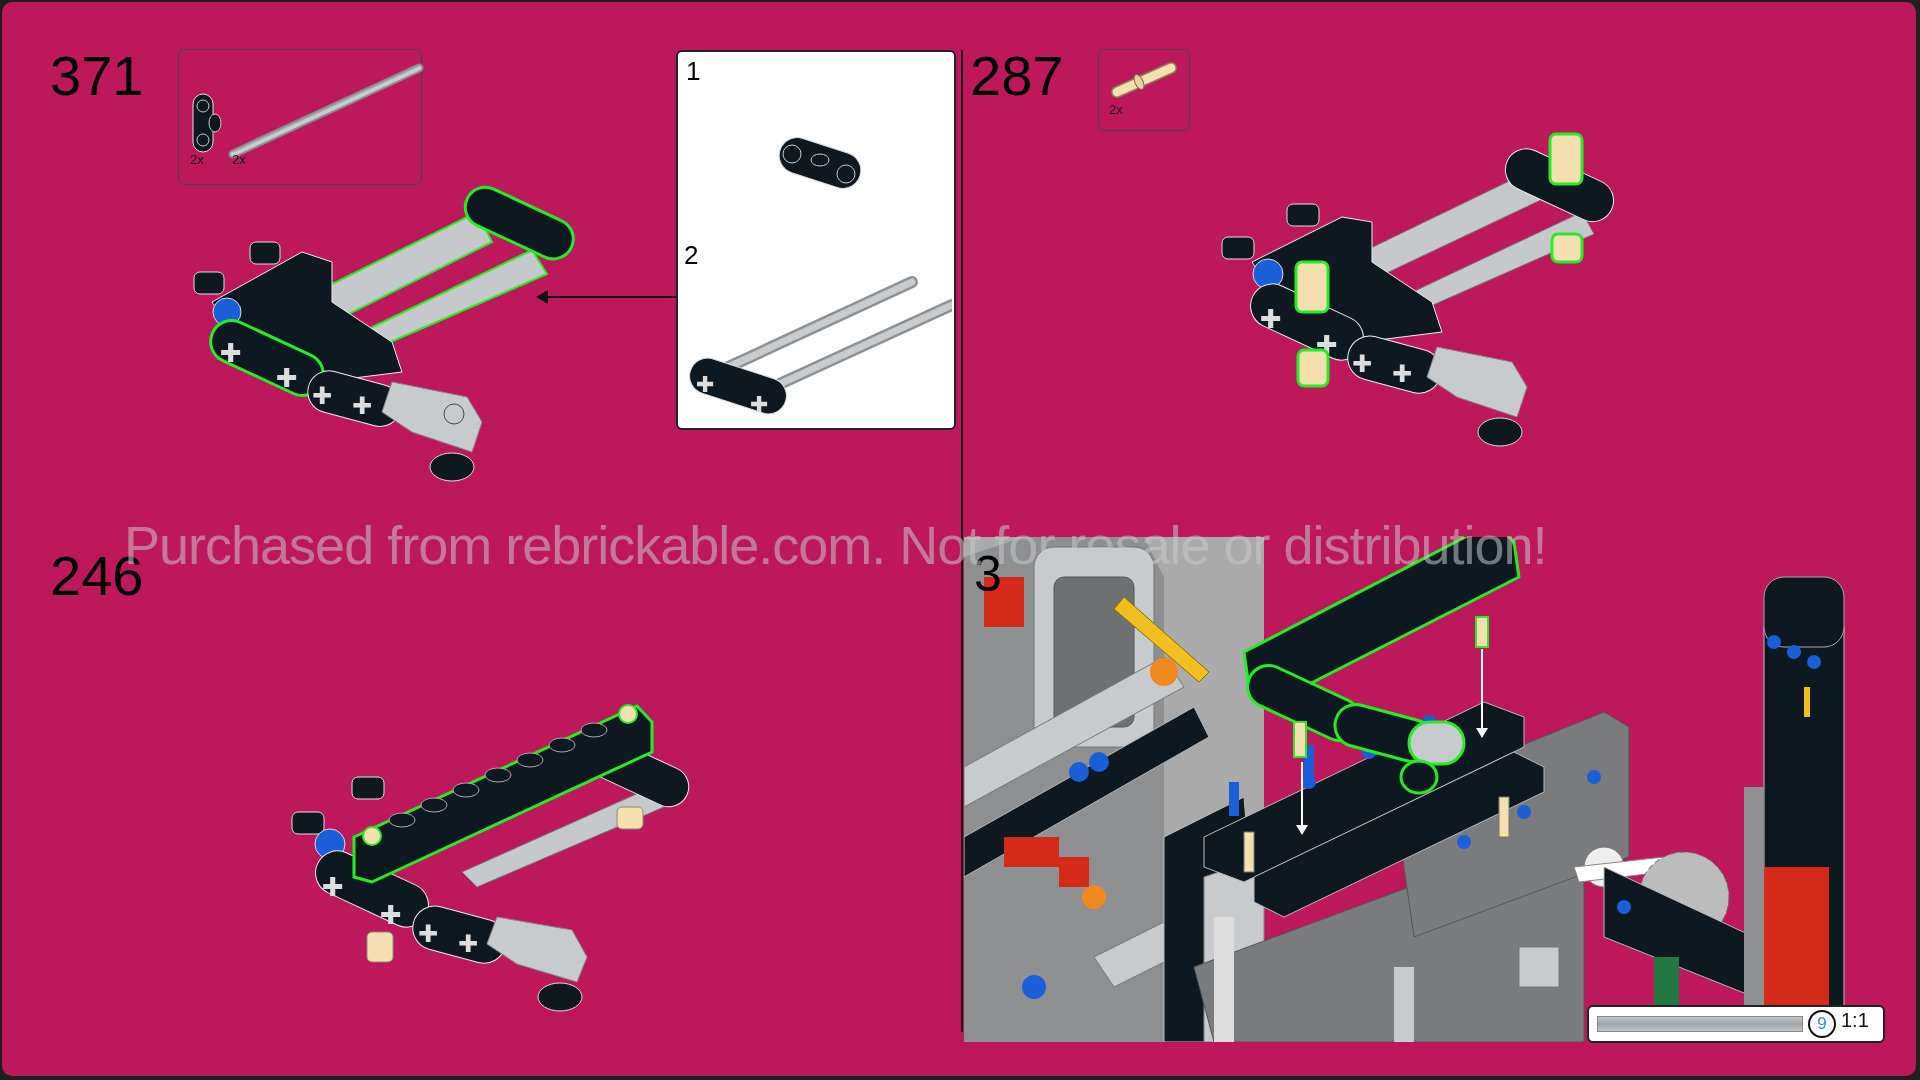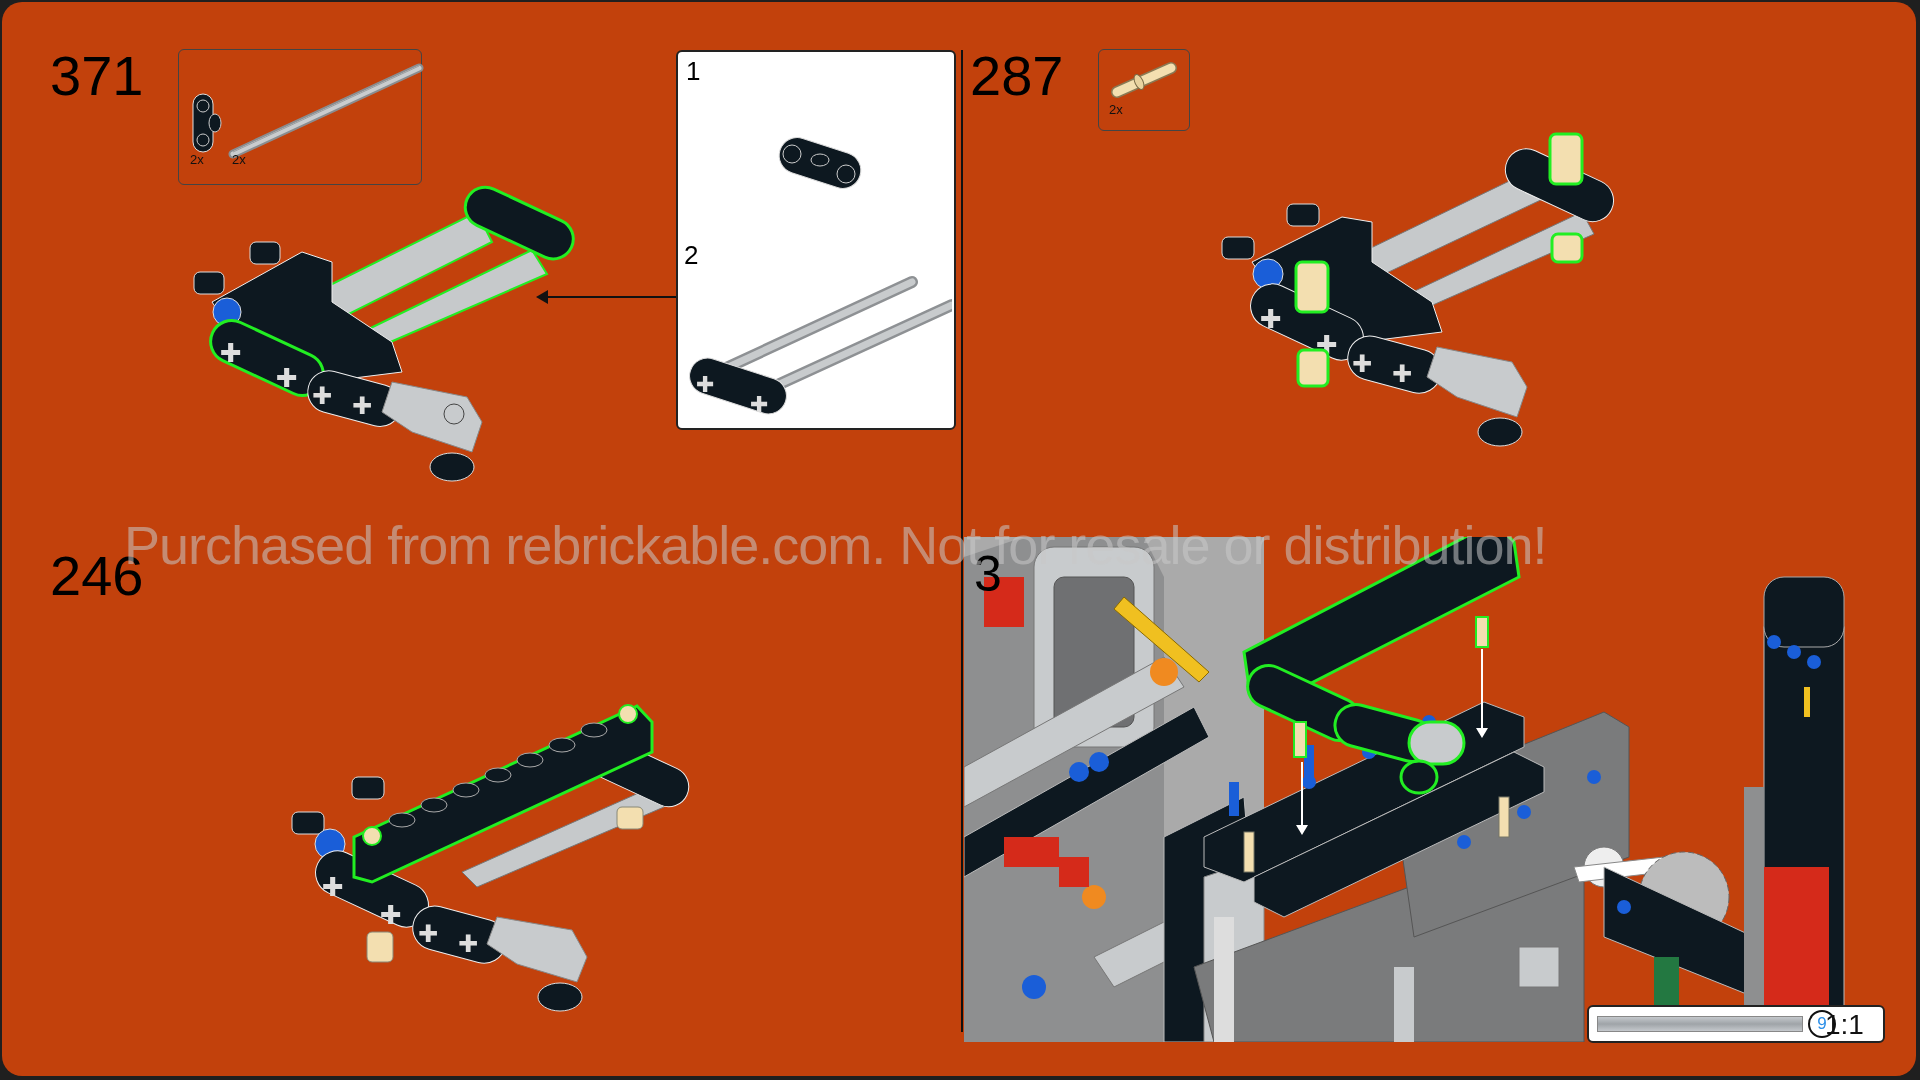--- a/index.html
+++ b/index.html
@@ -1,31 +1,31 @@
 <!DOCTYPE html>
 <html><head>
 <meta charset="utf-8">
 <style>
   html,body{margin:0;padding:0;}
   body{width:1920px;height:1080px;background:#1f1f1f;position:relative;overflow:hidden;font-family:"Liberation Sans",sans-serif;}
-  .page{position:absolute;left:2px;top:2px;width:1914px;height:1074px;background:#c2410c;border-radius:20px;overflow:hidden;}
+  .page{position:absolute;left:2px;top:2px;width:1914px;height:1074px;background:#be185d;border-radius:10px;overflow:hidden;}
   .step-num{position:absolute;font-size:56px;color:#000;line-height:1;font-family:"Liberation Sans",sans-serif;}
   .pli{position:absolute;border:1.5px solid #444;border-radius:6px;background:transparent;margin-left:16px;}
   .qty{position:absolute;font-size:13px;color:#111;}
   .callout{position:absolute;left:674px;top:48px;width:276px;height:376px;background:#fff;border:2px solid #222;border-radius:6px;}
   .callout .sub{position:absolute;font-size:26px;color:#000;}
   .divider{position:absolute;left:959px;top:48px;width:2px;height:982px;background:#111;}
   .hline{position:absolute;left:540px;top:294px;width:134px;height:2px;background:#111;}
   .arrowhead{position:absolute;left:534px;top:288px;width:0;height:0;border-top:7px solid transparent;border-bottom:7px solid transparent;border-right:12px solid #111;}
   svg{position:absolute;}
   .big-panel{position:absolute;left:962px;top:535px;width:918px;height:505px;overflow:hidden;}
   .scale-box{position:absolute;left:1585px;top:1003px;width:294px;height:34px;background:#fff;border:2px solid #222;border-radius:6px;}
   .scale-bar{position:absolute;left:8px;top:9px;width:204px;height:14px;background:linear-gradient(#c4c8cc,#9fa4a8 50%,#c4c8cc);border:1px solid #888;}
   .scale-circle{position:absolute;left:219px;top:3px;width:24px;height:24px;border:2px solid #111;border-radius:50%;color:#2a8ee8;font-size:17px;text-align:center;line-height:24px;}
-  .scale-ratio{position:absolute;left:236px;top:2px;font-size:28px;color:#111;}
+  .scale-ratio{position:absolute;left:252px;top:2px;font-size:20px;color:#111;}
   .wm-big{position:absolute;left:38px;top:430px;font-size:290px;color:rgba(240,240,240,0.92);line-height:1;letter-spacing:-4px;white-space:nowrap;font-family:"Liberation Sans",sans-serif;-webkit-text-stroke:1px rgba(120,120,120,0.5);pointer-events:none;}
   .wm-small{position:absolute;left:122px;top:512px;font-size:54px;color:rgba(200,200,200,0.55);white-space:nowrap;letter-spacing:-1px;pointer-events:none;}
 </style>
 </head>
 <body>
 
 <div class="page">
 
   <div class="step-num" style="left:48px;top:46px;">371</div>
   <div class="pli" style="left:160px;top:47px;width:242px;height:134px;">

